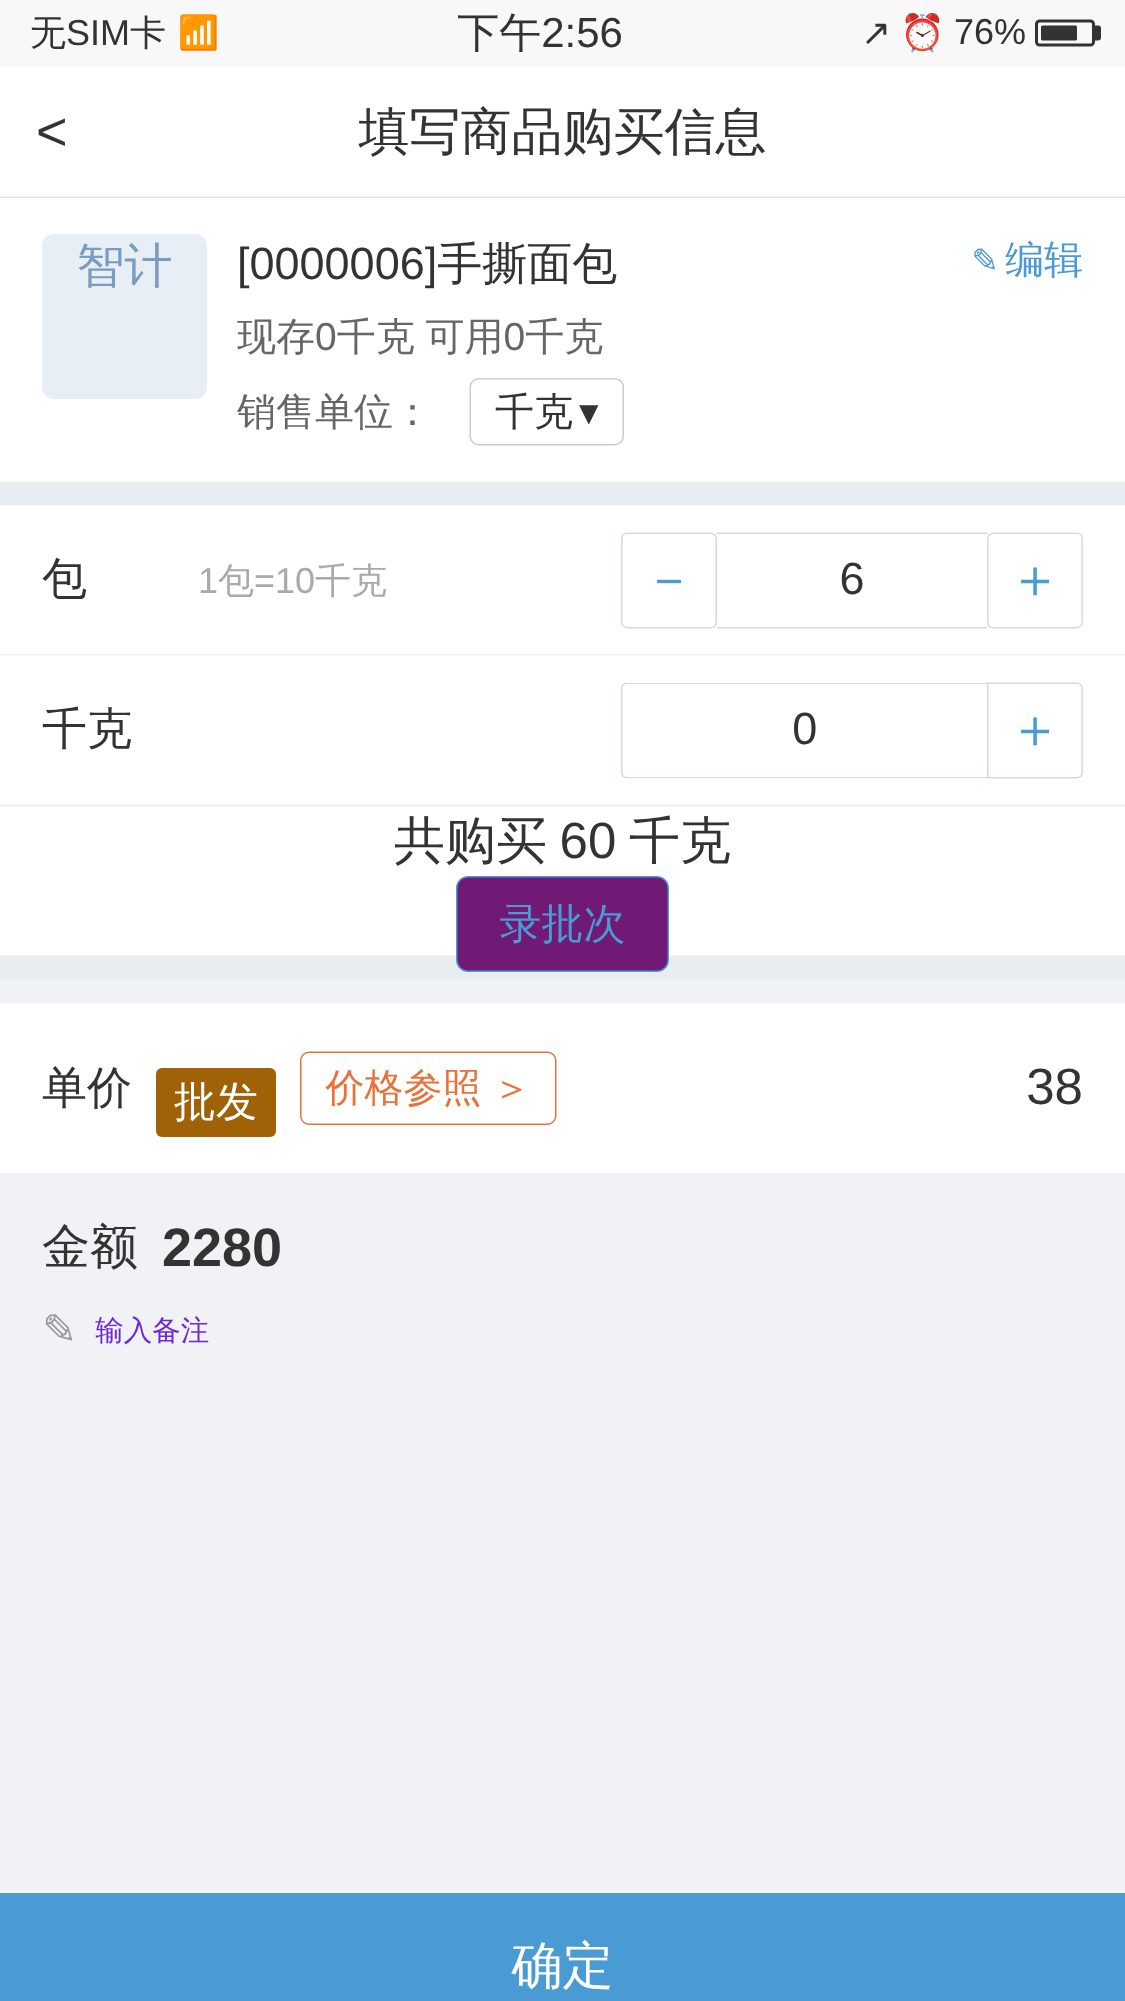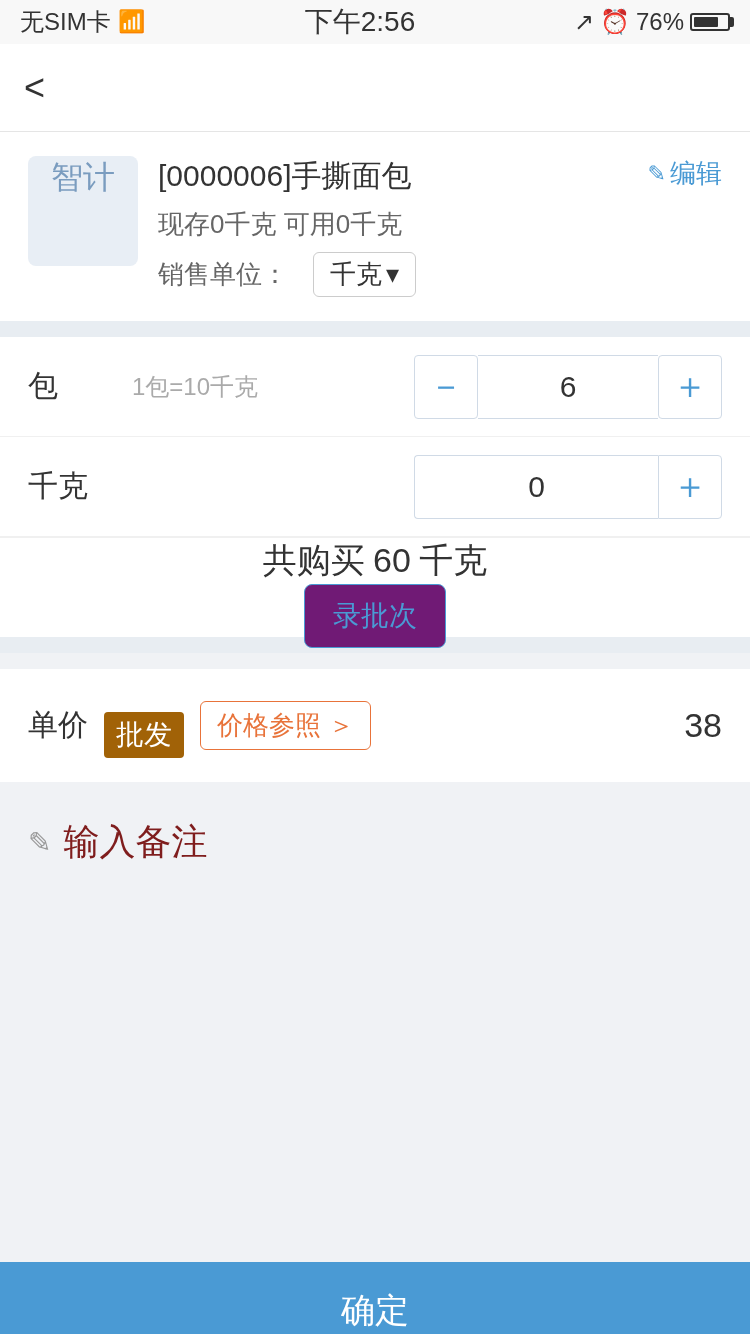--- a/index.html
+++ b/index.html
@@ -310,22 +310,22 @@
       color: #333;
     }
     .note-row {
       display: flex;
       align-items: center;
       gap: 12px;
       margin-top: 8px;
     }
     .note-icon { font-size: 28px; color: #999; }
     .note-text {
-      font-size: 36px;
-      color: #7f1d1d;
+      font-size: 19px;
+      color: #6d28d9;
       font-family: Liberation Mono, monospace;
     }
 
     
     .spacer {
       height: 360px;
       background: #f0f2f5;
     }
 
     
@@ -360,20 +360,21 @@
     <span>⏰</span>
     <span>76%</span>
     <div class="battery-bar">
         <div class="battery-fill"></div>
       </div>
   </div>
 </div>
 
 <div class="nav-bar">
   <div class="nav-back">&lt;</div>
+  <div class="nav-title">填写商品购买信息</div>
 </div>
 
 <div class="product-card">
   <div class="product-image">
     <span>智计</span>
   </div>
   <div class="product-info">
     <div class="product-name">[0000006]手撕面包</div>
     <div class="product-stock">现存0千克  可用0千克</div>
     <div class="product-unit">
@@ -425,20 +426,24 @@
 <div class="section-divider"></div>
 
 <div class="price-section">
   <span class="price-label">单价</span>
   <span class="price-tag">批发</span>
   <div class="price-ref-btn">价格参照 ＞</div>
   <span class="price-value">38</span>
 </div>
 
 <div class="amount-section">
+  <div class="amount-row">
+    <span class="amount-label">金额</span>
+    <span class="amount-value">2280</span>
+  </div>
   <div class="note-row">
     <span class="note-icon">✎</span>
     <span class="note-text">输入备注</span>
   </div>
 </div>
 
 <div class="spacer"></div>
 
 <div class="confirm-bar">
   <span class="confirm-text">确定</span>

